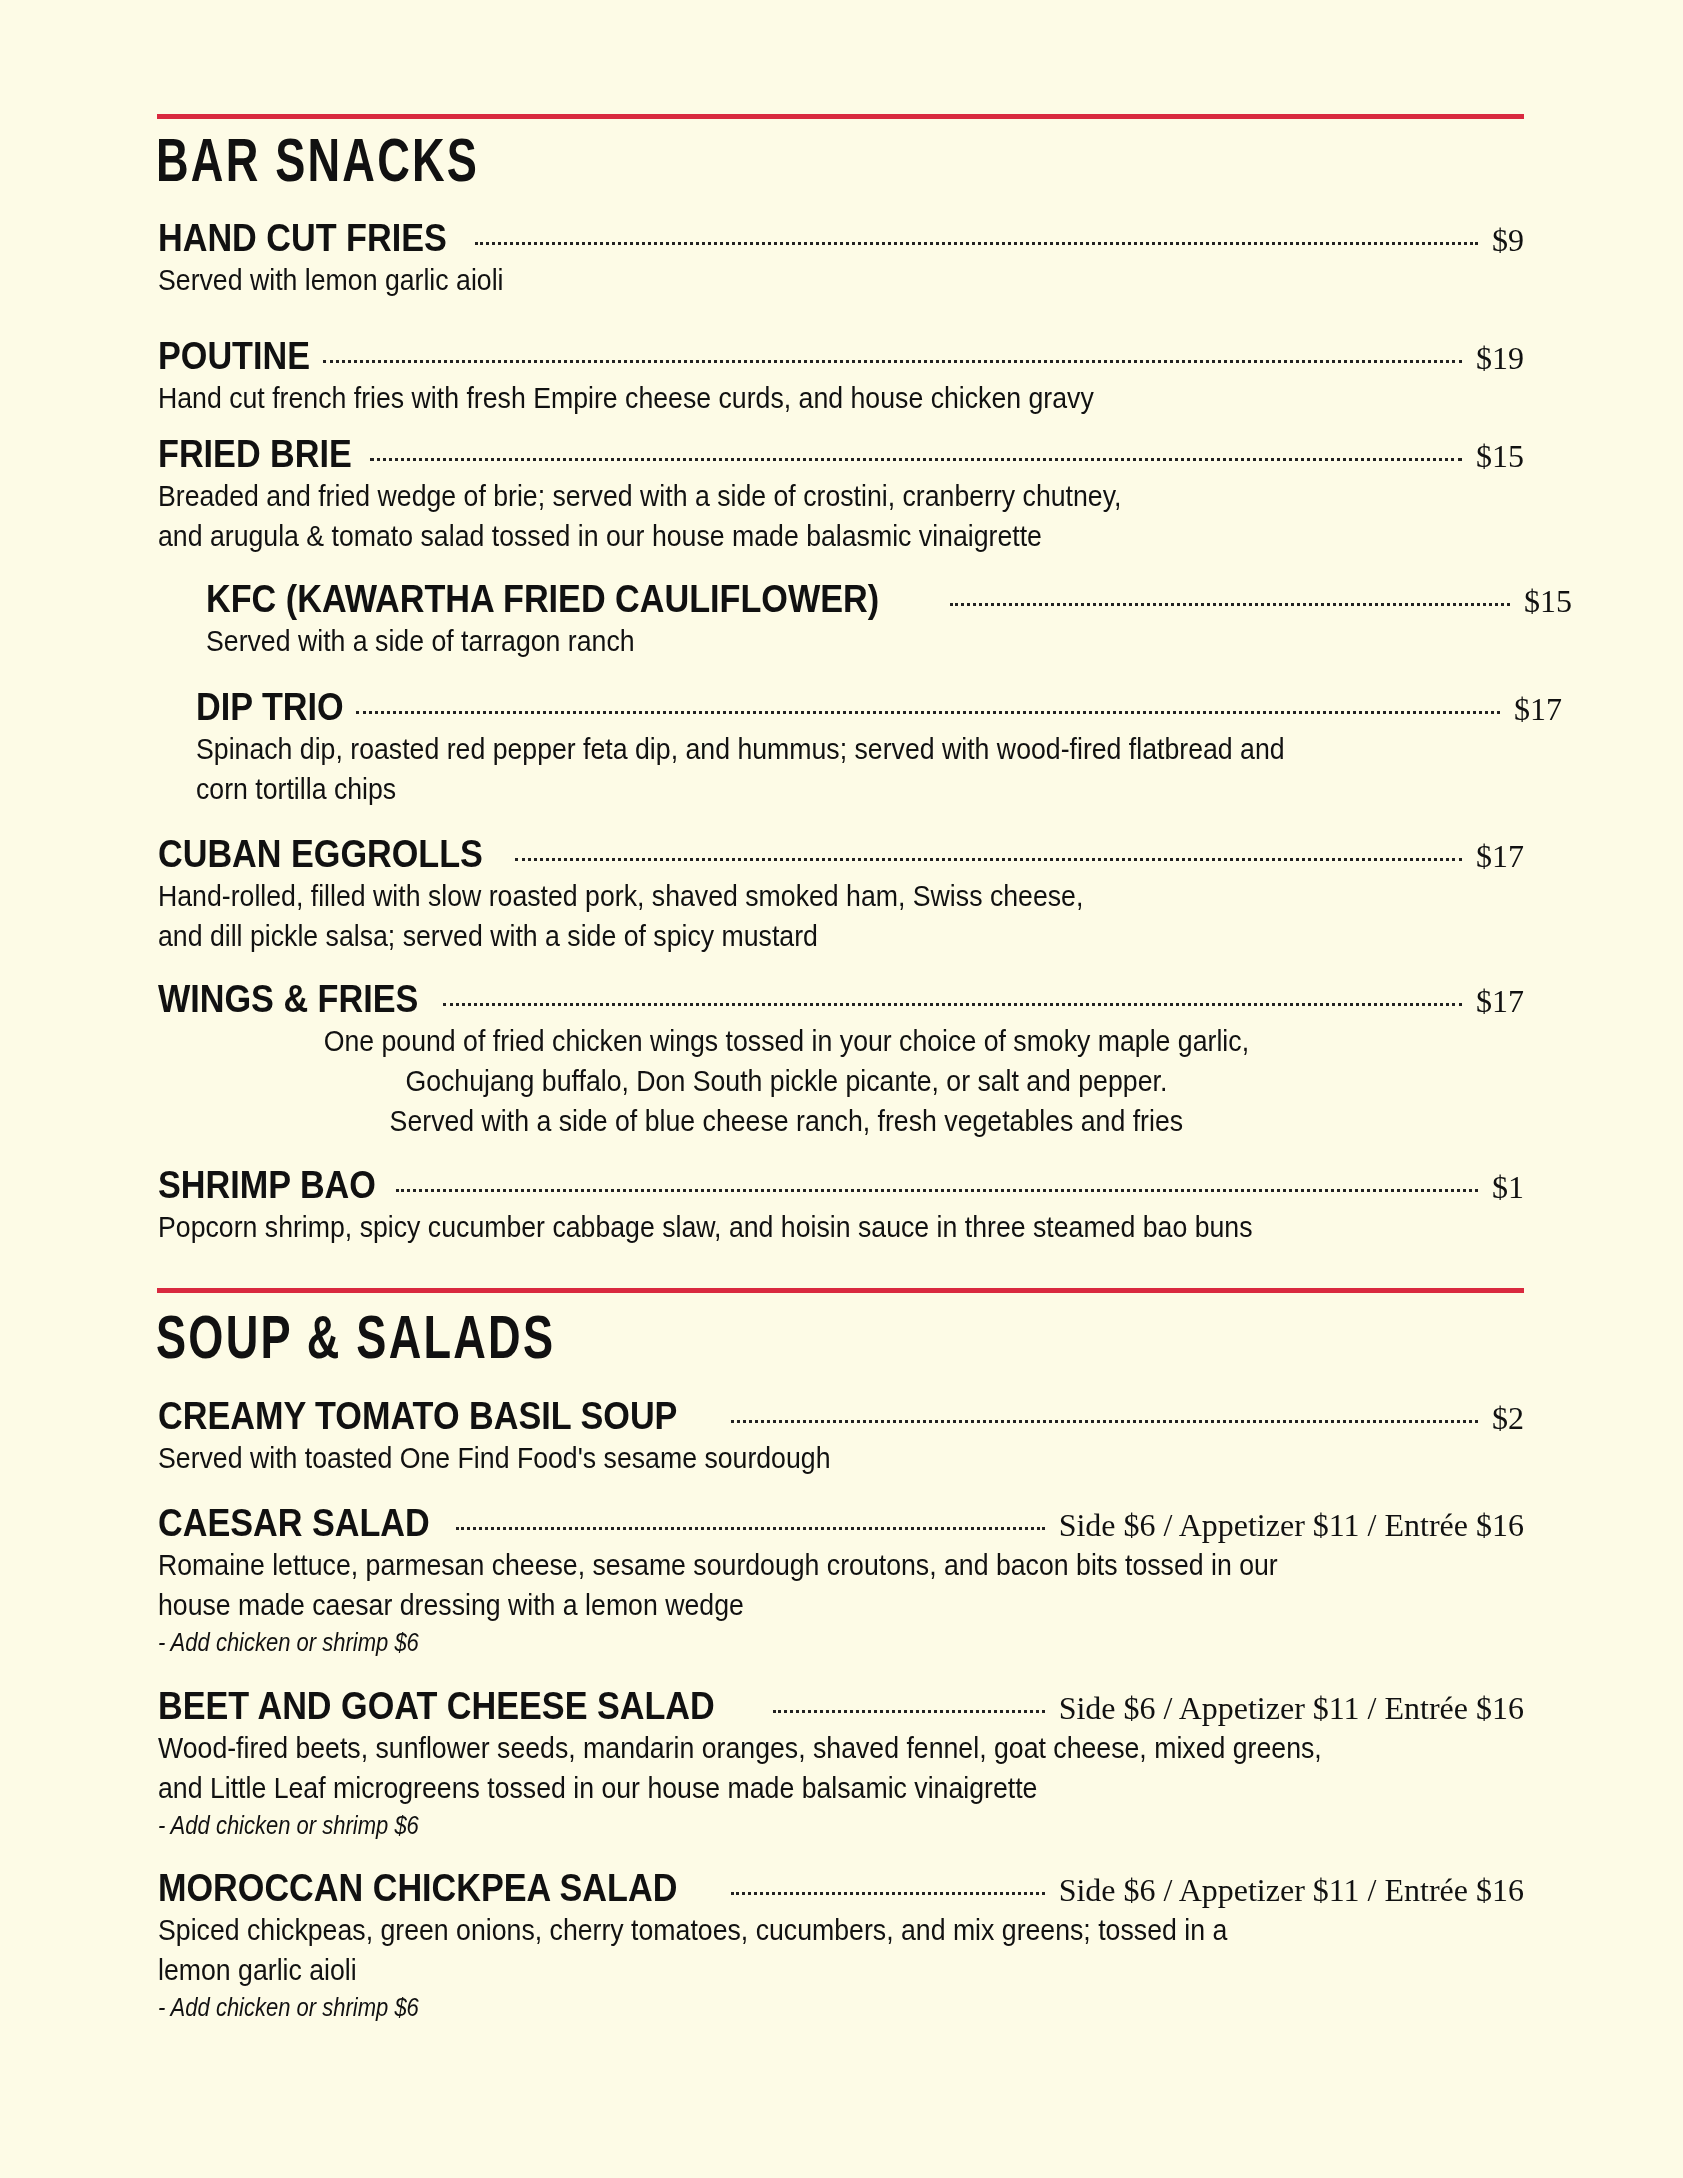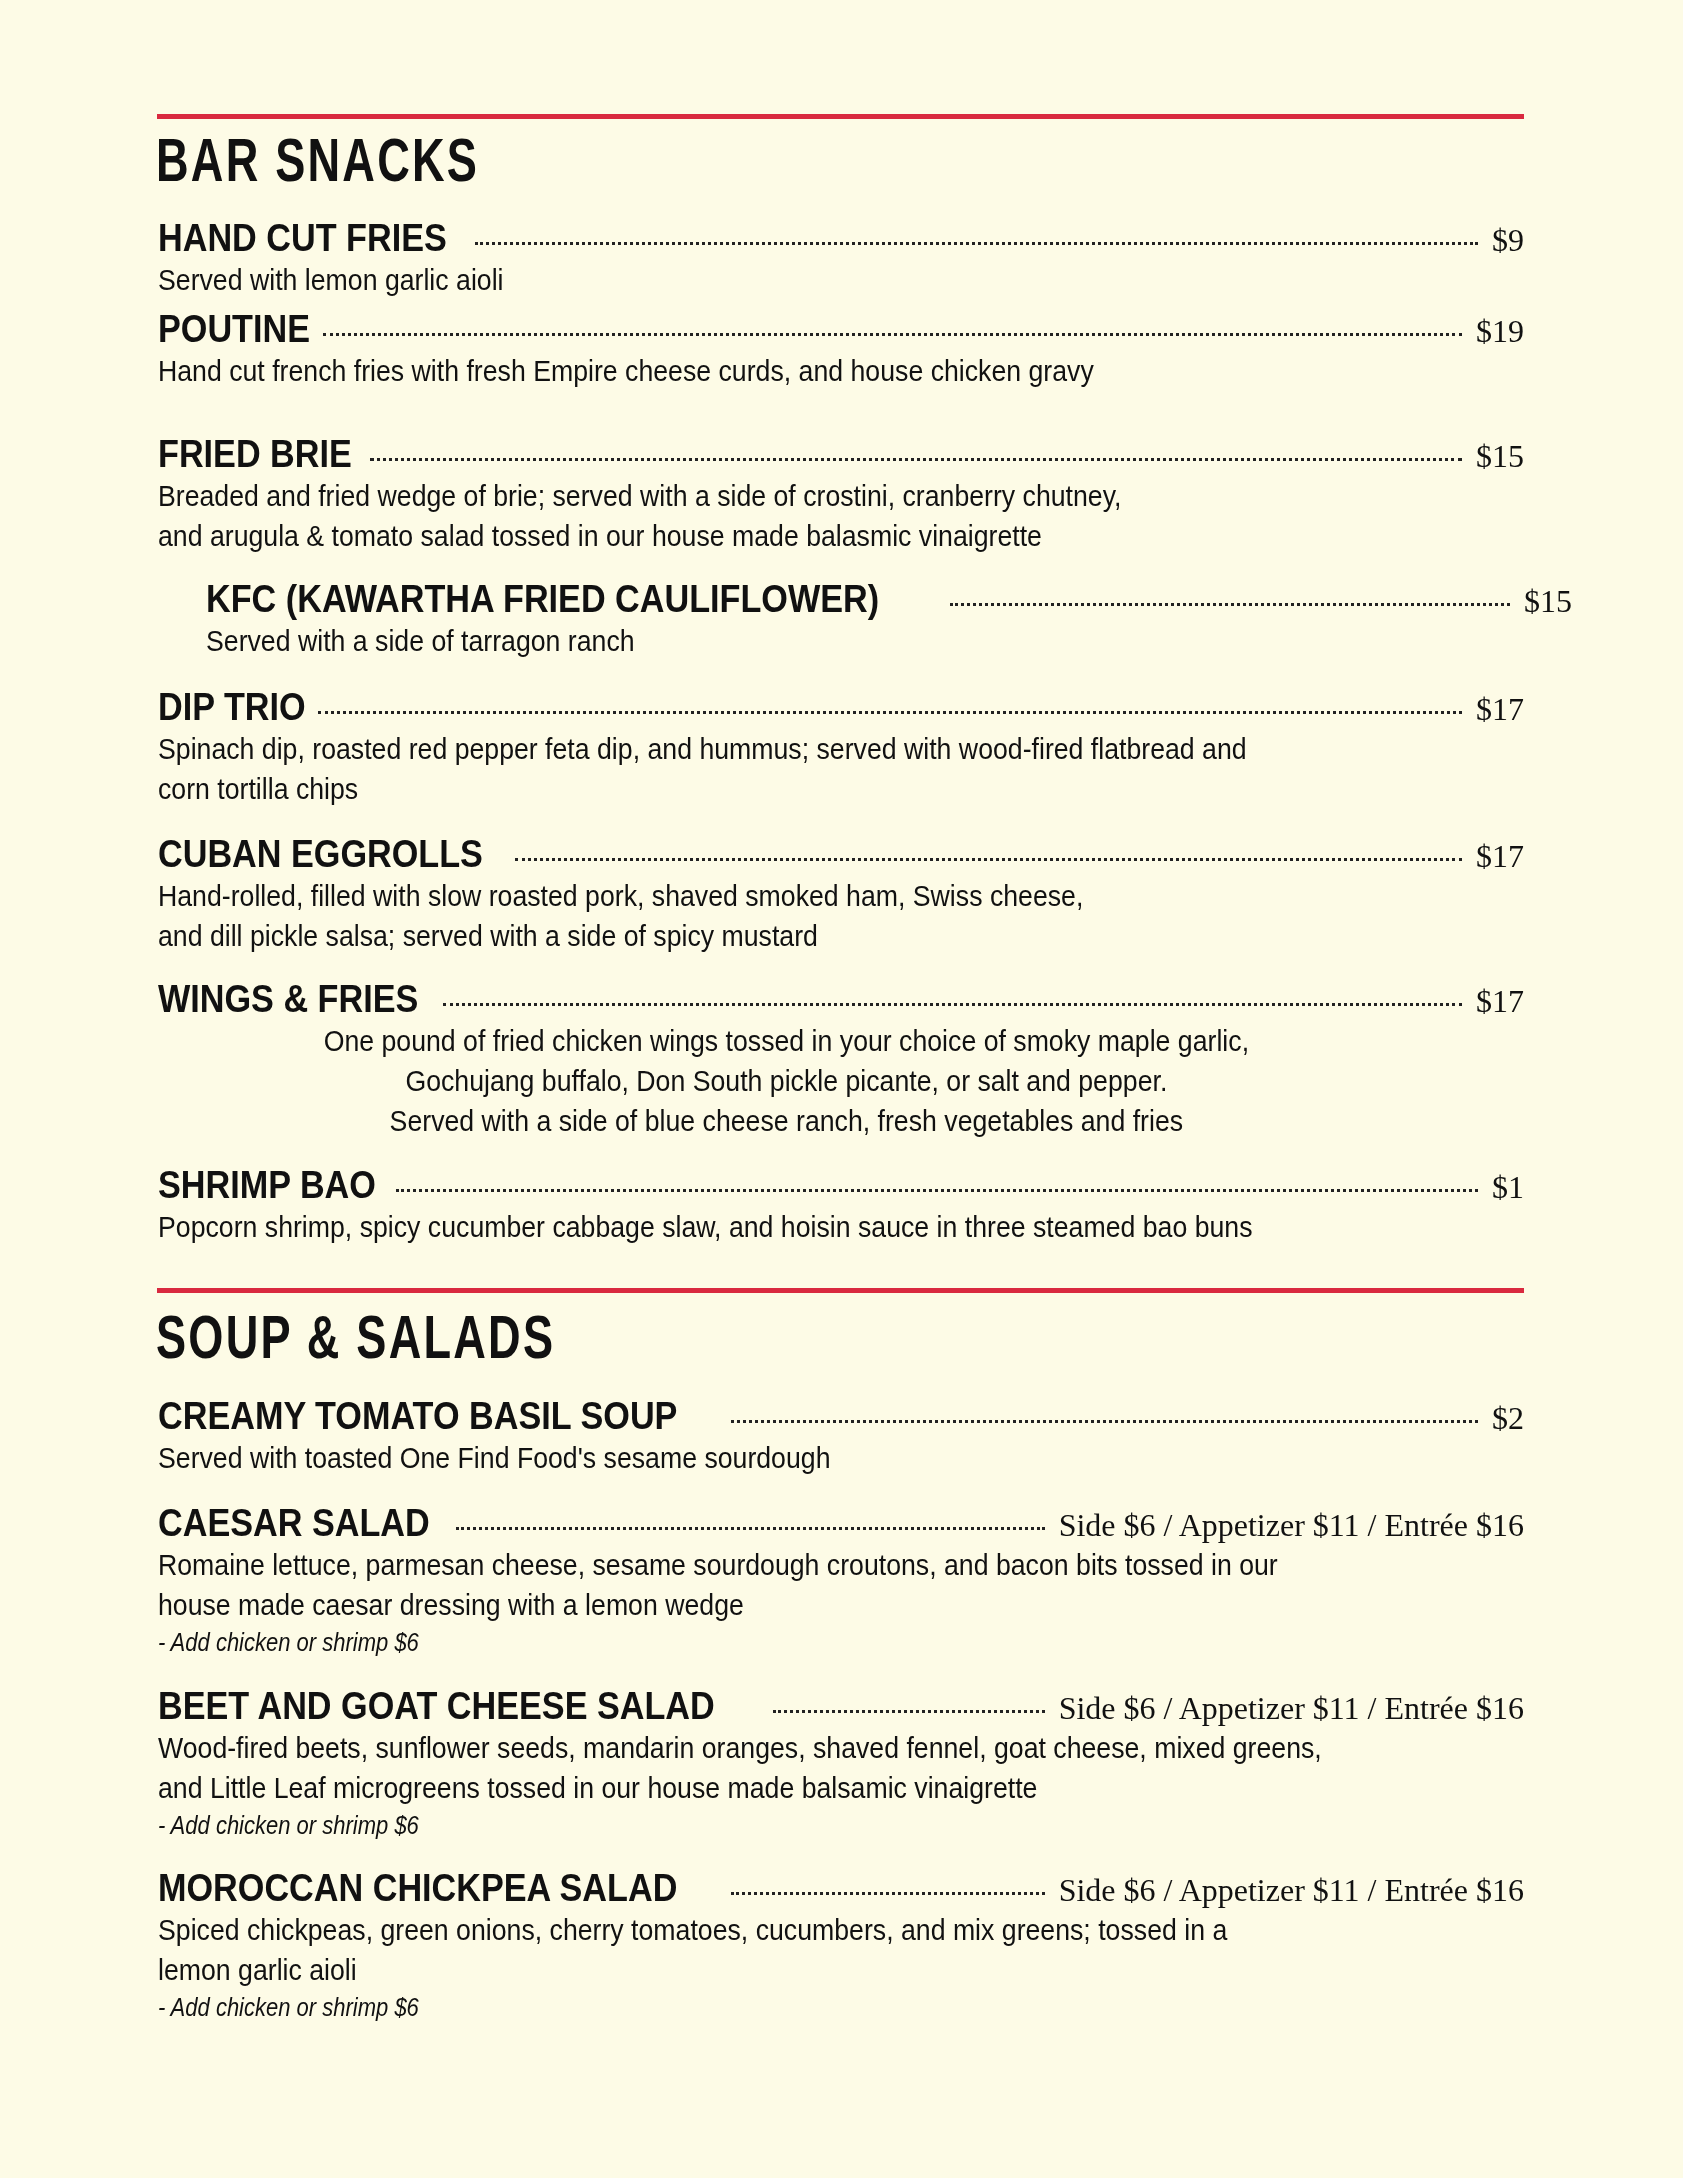--- a/index.html
+++ b/index.html
@@ -87,21 +87,21 @@
   <div class="item-head">
     <span class="item-name">HAND CUT FRIES</span>
     <span class="leader"></span>
     <span class="item-price">$9</span>
   </div>
   <div class="item-desc">
     <span>Served with lemon garlic aioli</span>
   </div>
 </div>
 
-<div class="item" style="top:307px;">
+<div class="item" style="top:334px;">
   <div class="item-head">
     <span class="item-name">POUTINE</span>
     <span class="leader"></span>
     <span class="item-price">$19</span>
   </div>
   <div class="item-desc">
     <span>Hand cut french fries with fresh Empire cheese curds, and house chicken gravy</span>
   </div>
 </div>
 
@@ -121,21 +121,21 @@
   <div class="item-head">
     <span class="item-name">KFC (KAWARTHA FRIED CAULIFLOWER)</span>
     <span class="leader"></span>
     <span class="item-price">$15</span>
   </div>
   <div class="item-desc">
     <span>Served with a side of tarragon ranch</span>
   </div>
 </div>
 
-<div class="item" style="top:685px;">
+<div class="item" style="top:685px;margin-left:38px;">
   <div class="item-head">
     <span class="item-name">DIP TRIO</span>
     <span class="leader"></span>
     <span class="item-price">$17</span>
   </div>
   <div class="item-desc">
     <span>Spinach dip, roasted red pepper feta dip, and hummus; served with wood-fired flatbread and</span>
     <span>corn tortilla chips</span>
   </div>
 </div>

